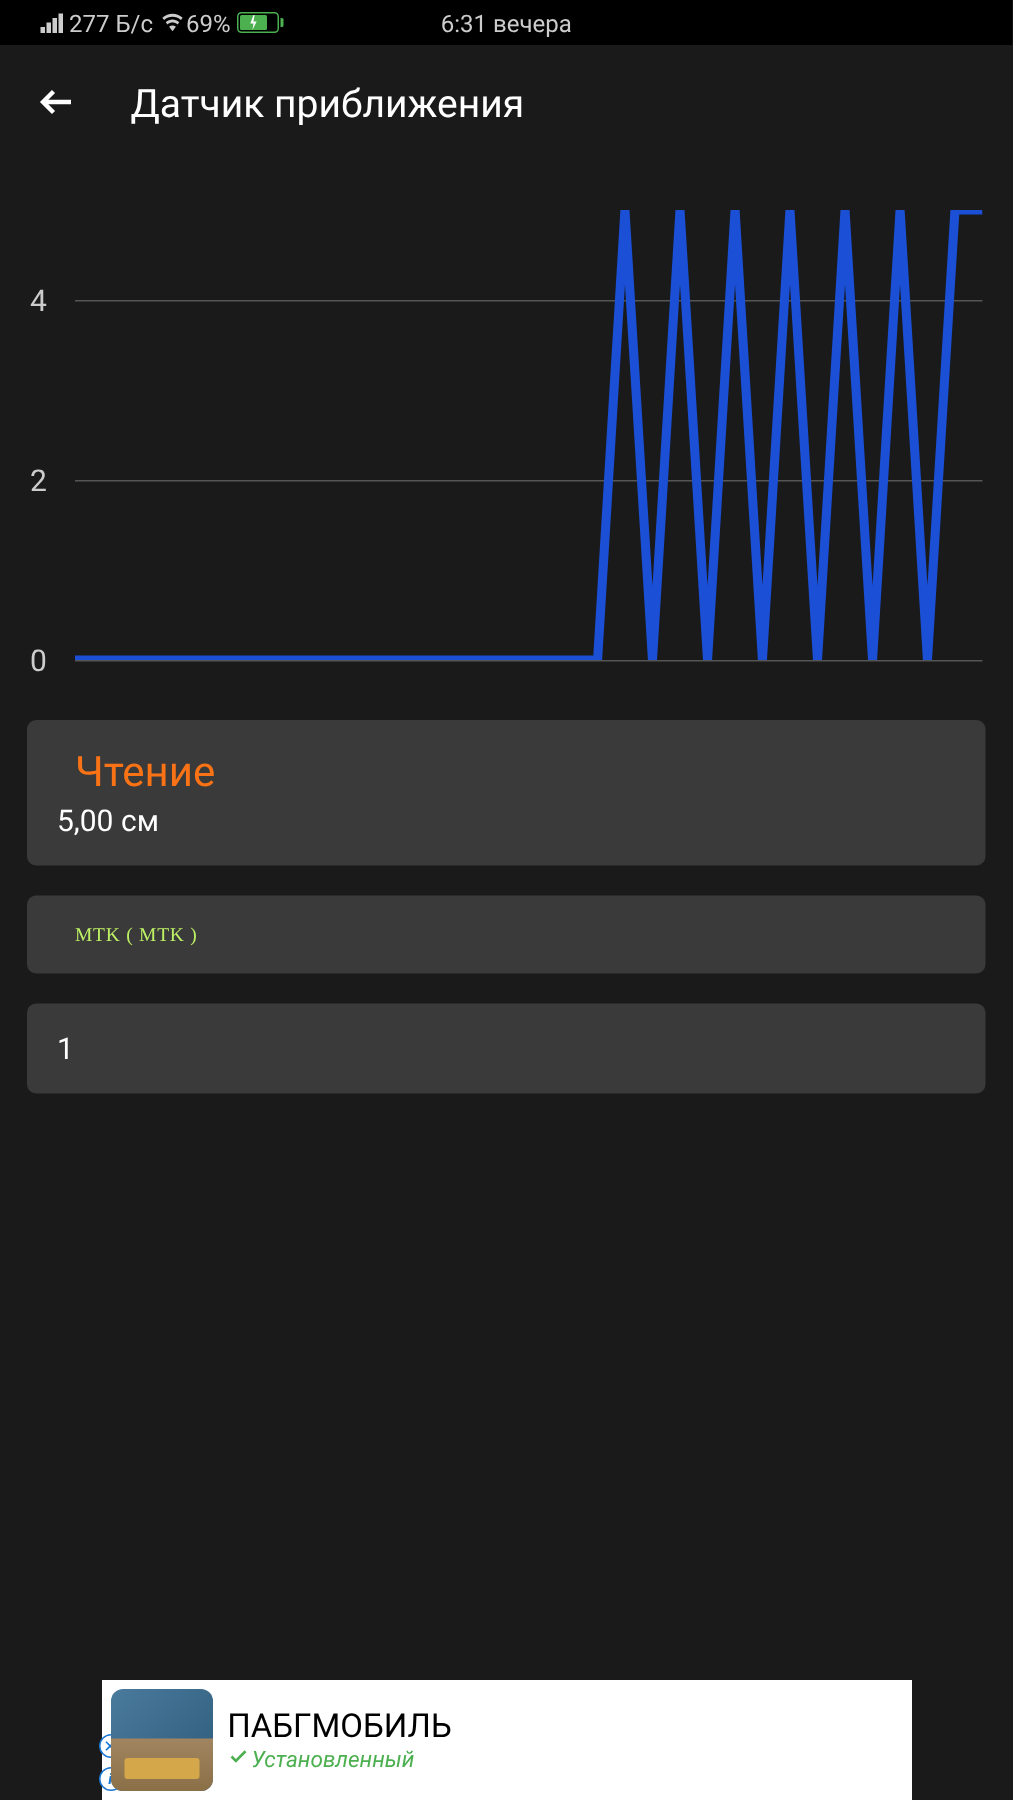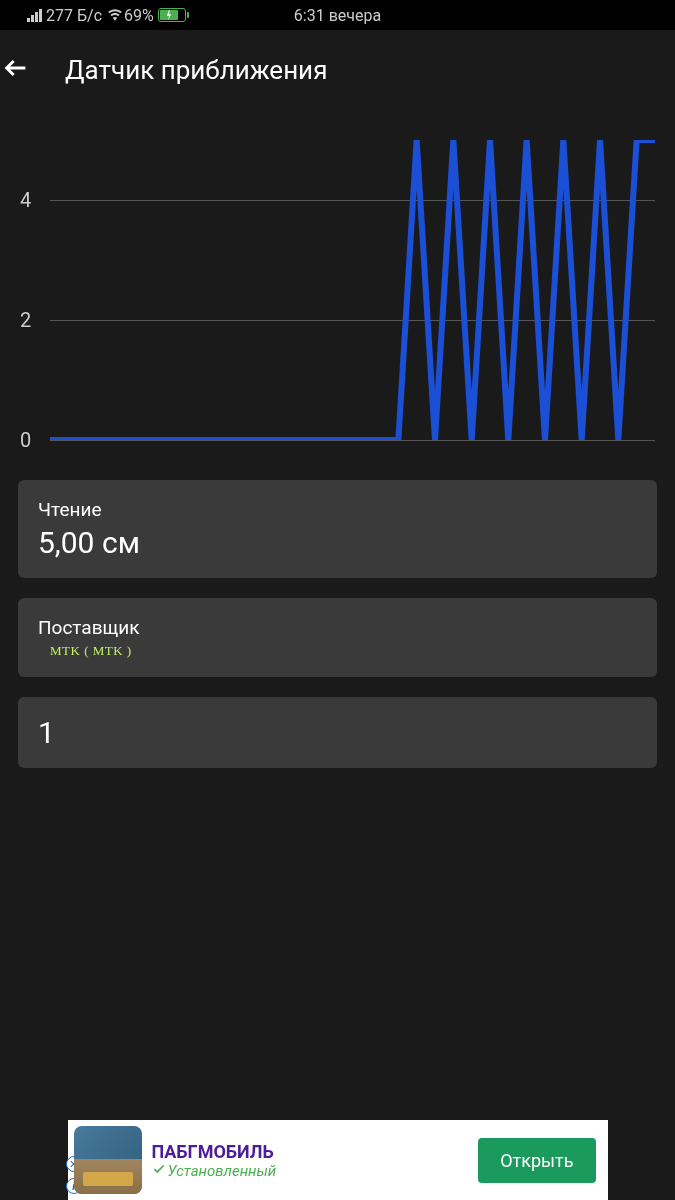--- a/index.html
+++ b/index.html
@@ -87,21 +87,21 @@
       justify-content: center;
     }
     .battery-fill svg {
       width: 8px;
       height: 10px;
     }
     .app-header {
       height: 80px;
       display: flex;
       align-items: center;
-      padding: 0 2px;
+      padding: 0 24px;
       gap: 35px;
       background: #1a1a1a;
     }
     .back-arrow {
       cursor: pointer;
     }
     .back-arrow svg {
       width: 28px;
       height: 28px;
     }
@@ -145,26 +145,27 @@
     .cards {
       padding: 0 18px;
     }
     .card {
       background: #3a3a3a;
       border-radius: 6px;
       padding: 18px 20px;
       margin-bottom: 20px;
     }
     .card-label {
-      font-size: 19px;
-      color: #ffffff;
+      font-size: 28px;
+      color: #f97316;
       margin-bottom: 4px;
+      margin-left: 12px;
     }
     .card-value {
-      font-size: 30px;
+      font-size: 20px;
       color: #fff;
     }
     .card-value-small {
       font-size: 13px;
       color: #bef264;
       font-family: Liberation Serif, serif;
       letter-spacing: 0.5px;
       margin-left: 12px;
     }
     .ad-banner {
@@ -238,23 +239,23 @@
       justify-content: center;
       font-size: 10px;
       color: #1976d2;
       font-style: italic;
       font-weight: bold;
     }
     .ad-text {
       flex: 1;
     }
     .ad-title {
-      font-size: 18px;
-      color: #4c1d95;
-      font-weight: 700;
+      font-size: 22px;
+      color: #000000;
+      font-weight: 400;
     }
     .ad-subtitle {
       font-size: 15px;
       color: #4caf50;
       display: flex;
       align-items: center;
       gap: 2px;
       font-style: italic;
     }
     .check-icon svg {
@@ -325,21 +326,20 @@
     </svg>
   </div>
 </div>
 
 <div class="cards">
   <div class="card">
     <div class="card-label">Чтение</div>
     <div class="card-value">5,00 см</div>
   </div>
   <div class="card">
-    <div class="card-label">Поставщик</div>
     <div class="card-value-small">MTK ( MTK )</div>
   </div>
   <div class="card">
     <div class="card-value">1</div>
   </div>
 </div>
 
 <div class="ad-banner">
   <div class="ad-close">✕</div>
   <div class="ad-info-icon">i</div>
@@ -348,14 +348,13 @@
     <div class="ad-title">ПАБГМОБИЛЬ</div>
     <div class="ad-subtitle">
       <span class="check-icon">
         <svg viewBox="0 0 24 24" fill="none" stroke="#4caf50" stroke-width="3">
             <path d="M4 12l5 5L20 6"></path>
           </svg>
       </span>
       <span>Установленный</span>
     </div>
   </div>
-  <button class="ad-button">Открыть</button>
 </div>
 
 </body></html>

